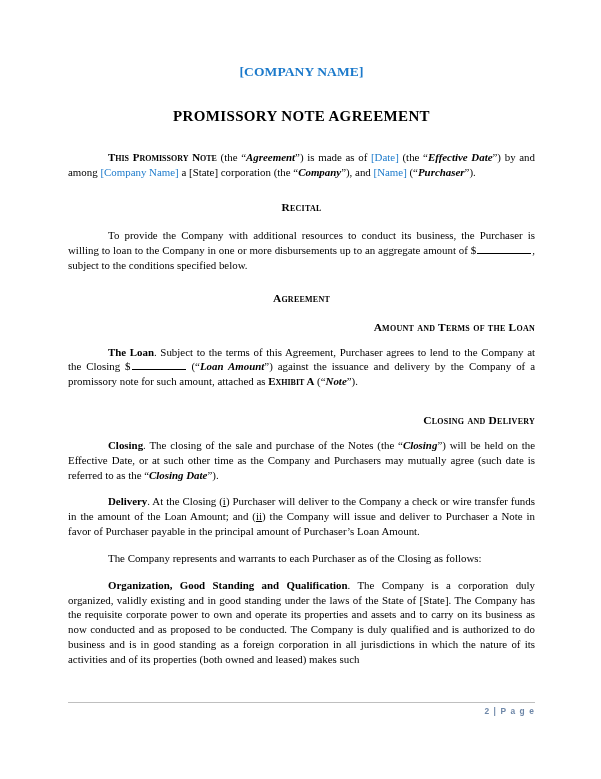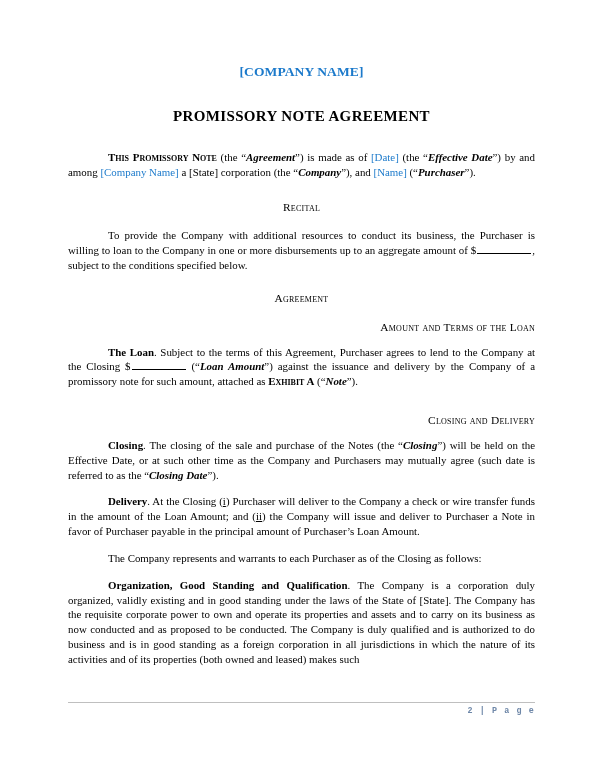--- a/index.html
+++ b/index.html
@@ -46,21 +46,21 @@
     text-align: center;
     font-weight: bold;
     font-size: 15px;
     letter-spacing: 0.35px;
     margin: 0 0 24px 0;
     line-height: 1.25;
   }
 
   .sc-heading {
     font-variant: small-caps;
-    font-weight: normal;
+    font-weight: bold;
     font-size: 11.4px;
     letter-spacing: 0.25px;
     line-height: 1.3;
   }
 
   .center-heading {
     text-align: center;
     margin: 0 0 14px 0;
   }
 
@@ -109,21 +109,21 @@
     width: 467px;
   }
   .footer-rule {
     width: 100%;
     height: 1px;
     background: #BFBFBF;
     margin: 0 0 3px 0;
   }
   .footer-text {
     text-align: right;
-    font-family: Liberation Mono, monospace;
+    font-family: Liberation Sans, sans-serif;
     font-size: 8.4px;
     letter-spacing: 1.1px;
     color: #6E87A8;
     font-weight: bold;
   }
 </style>
 </head>
 <body>
 
 <div class="page">

